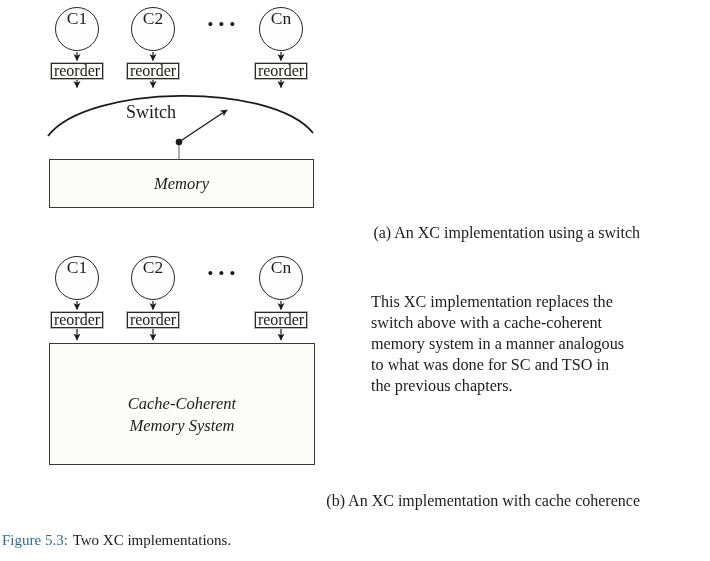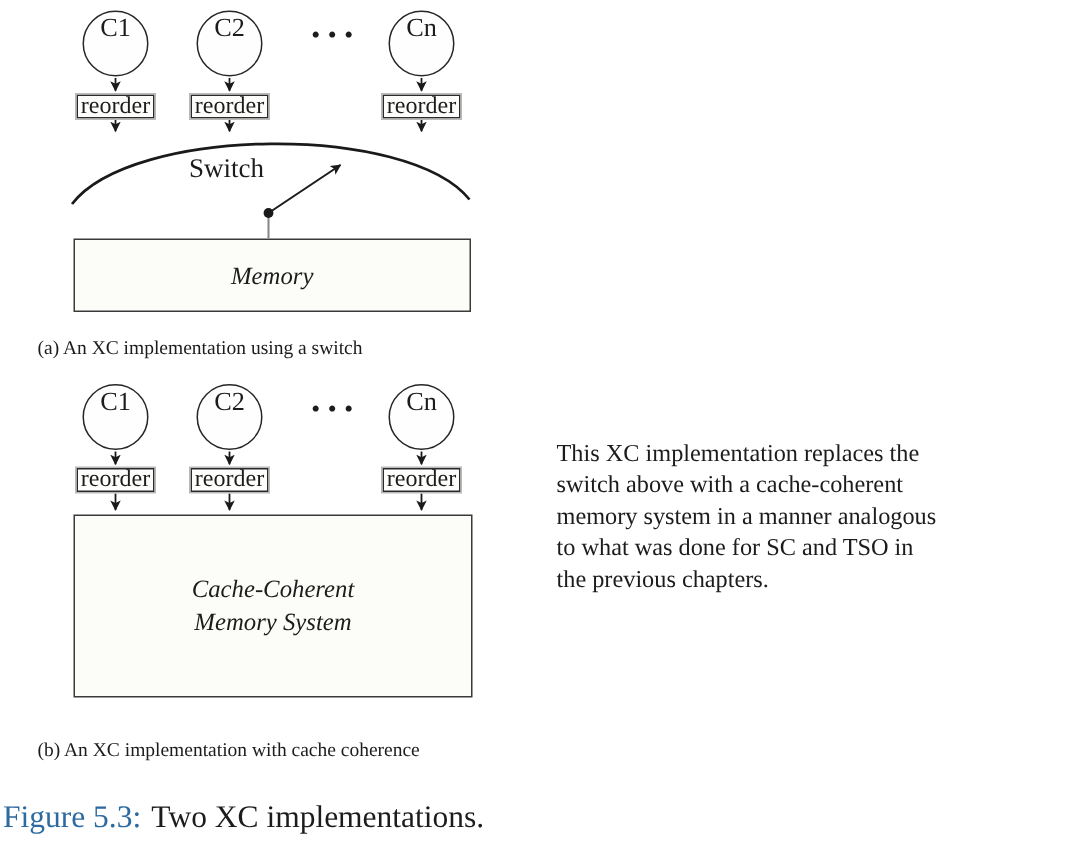--- a/index.html
+++ b/index.html
@@ -71,35 +71,35 @@
     position: absolute;
     left: 116px; top: 102px;
     width: 70px;
     text-align: center;
     font-size: 18px;
   }
   .sub-caption {
     position: absolute;
     left: 25px;
     width: 615px;
-    text-align: left;
-    font-size: 13px;
+    text-align: right;
+    font-size: 16px;
   }
   .description {
     position: absolute;
     left: 371px;
     width: 340px;
     font-size: 16.2px;
     line-height: 21px;
     white-space: pre-line;
   }
   .figure-caption {
     position: absolute;
     left: 2px; top: 532px;
-    font-size: 21px;
+    font-size: 15px;
   }
   .figure-caption .fig-label {
     margin-right: 0.32em;
   }
 </style>
 </head>
 <body>
 
 <div class="page">
 
@@ -177,21 +177,21 @@
   <div class="reorder-box" style="left:51px; top:312px;">
     <span>reorder</span>
   </div>
   <div class="reorder-box" style="left:127px; top:312px;">
     <span>reorder</span>
   </div>
   <div class="reorder-box" style="left:255px; top:312px;">
     <span>reorder</span>
   </div>
 
-  <div class="mem-box" style="left:49px; top:343px; width:266px; height:122px; padding-top:38px; align-items:flex-start;">
+  <div class="mem-box" style="left:49px; top:343px; width:266px; height:122px; padding-top:49px; align-items:flex-start;">
     <span class="box-label">Cache-Coherent
 Memory System</span>
   </div>
 
   <div class="sub-caption" style="top:492px;">(b) An XC implementation with cache coherence</div>
 
   <div class="description" style="top:292px;">This XC implementation replaces the
 switch above with a cache-coherent
 memory system in a manner analogous
 to what was done for SC and TSO in

